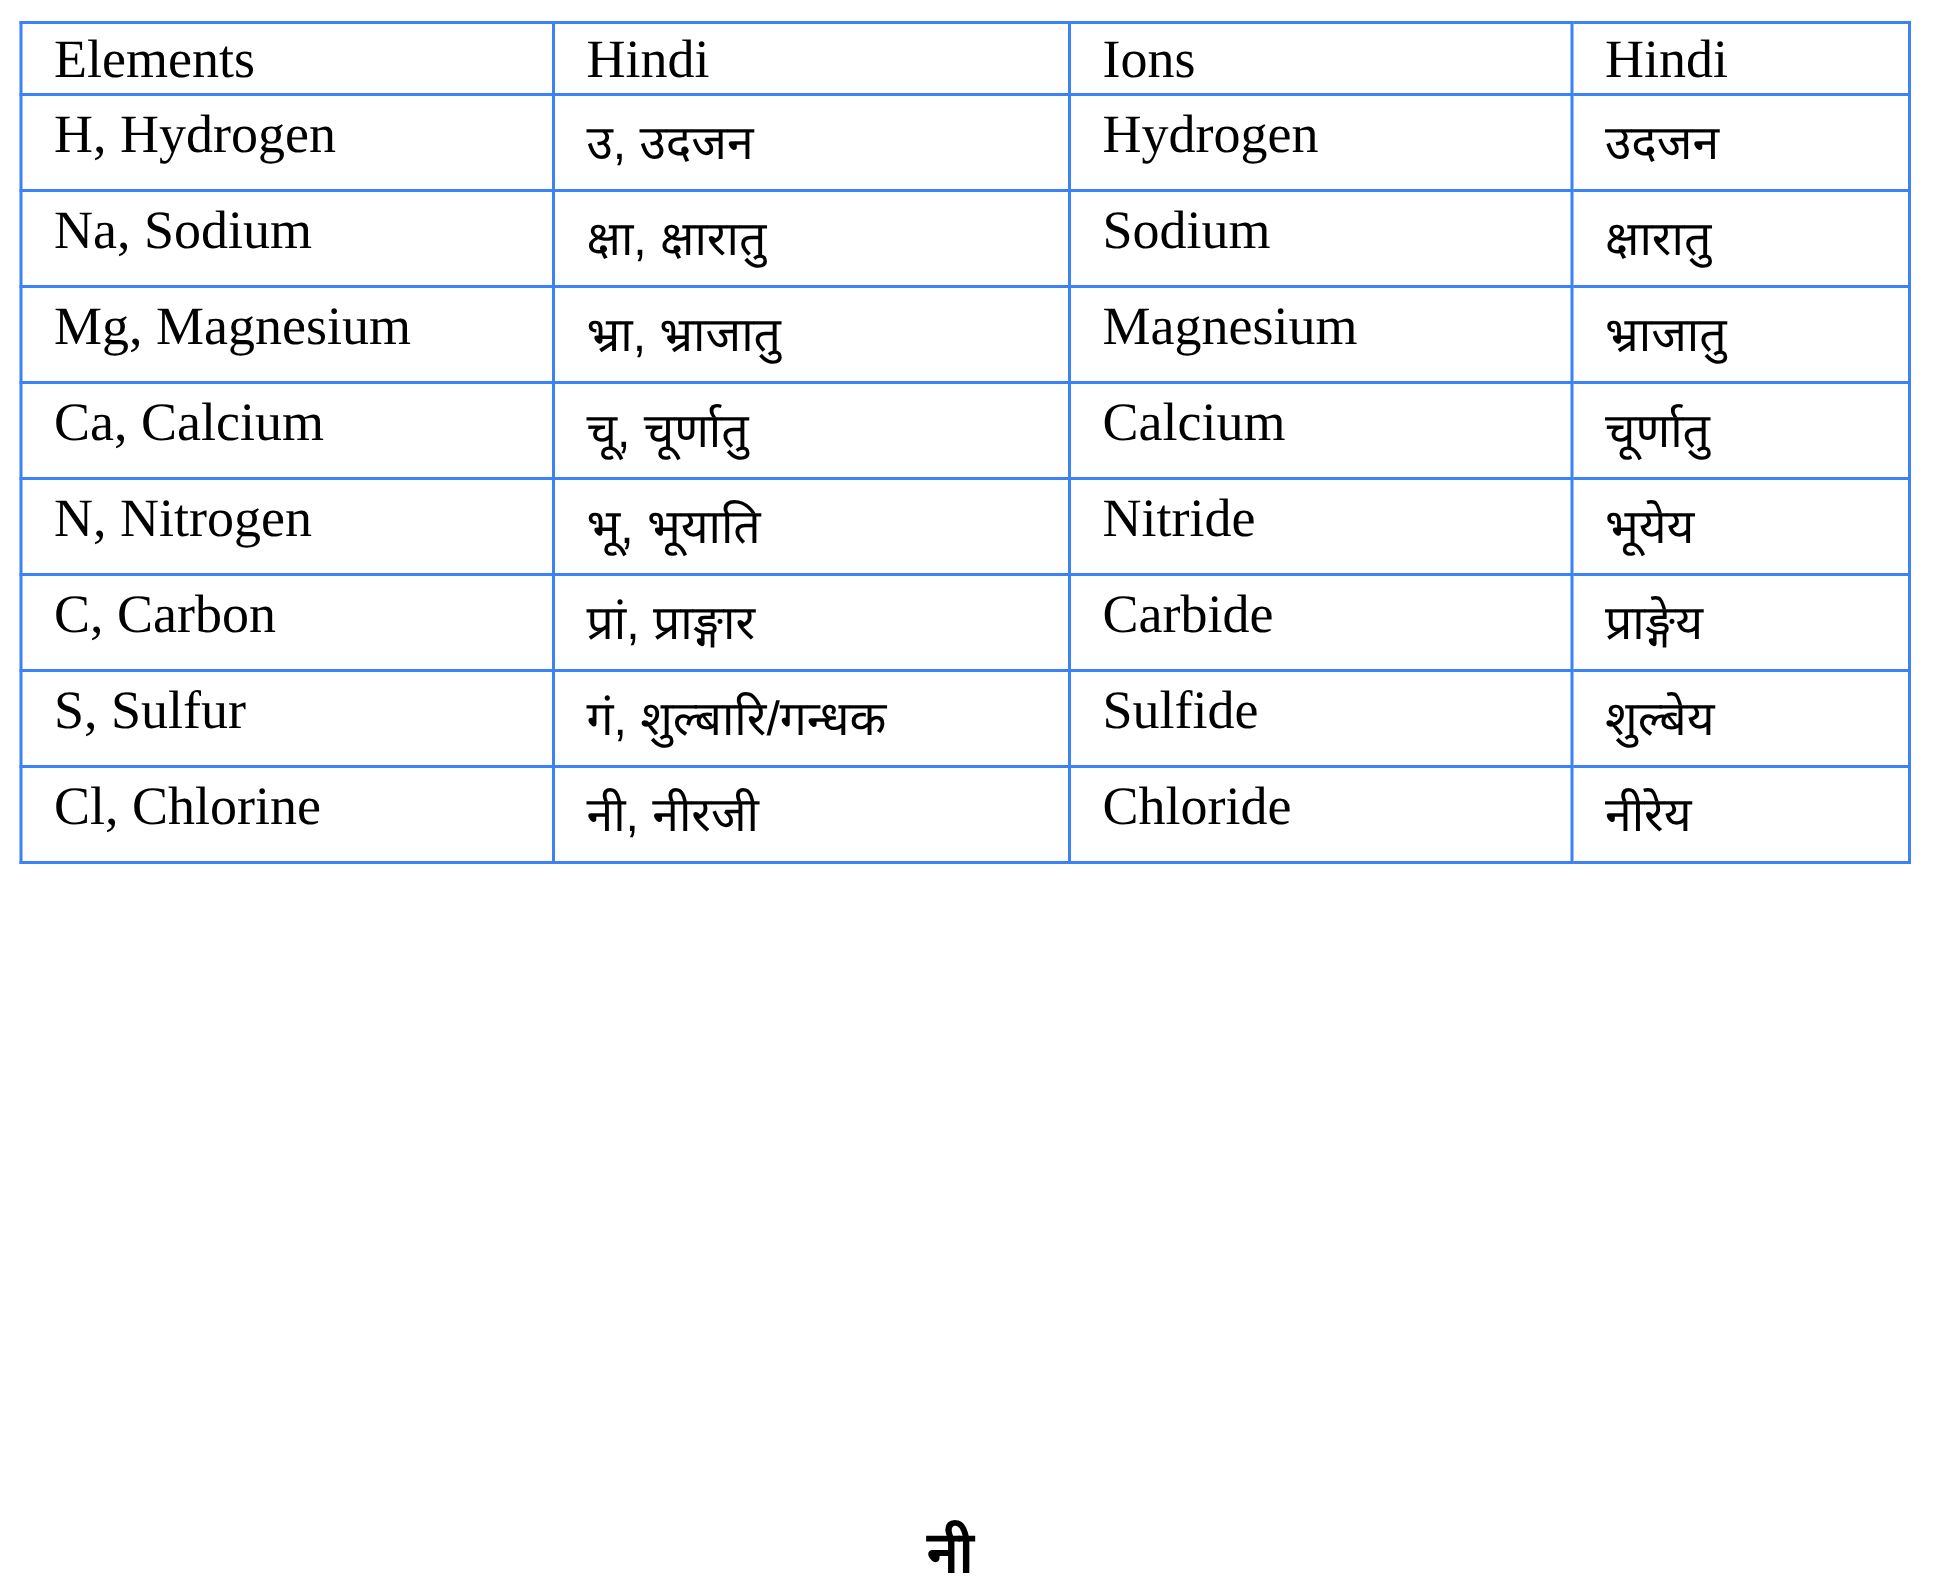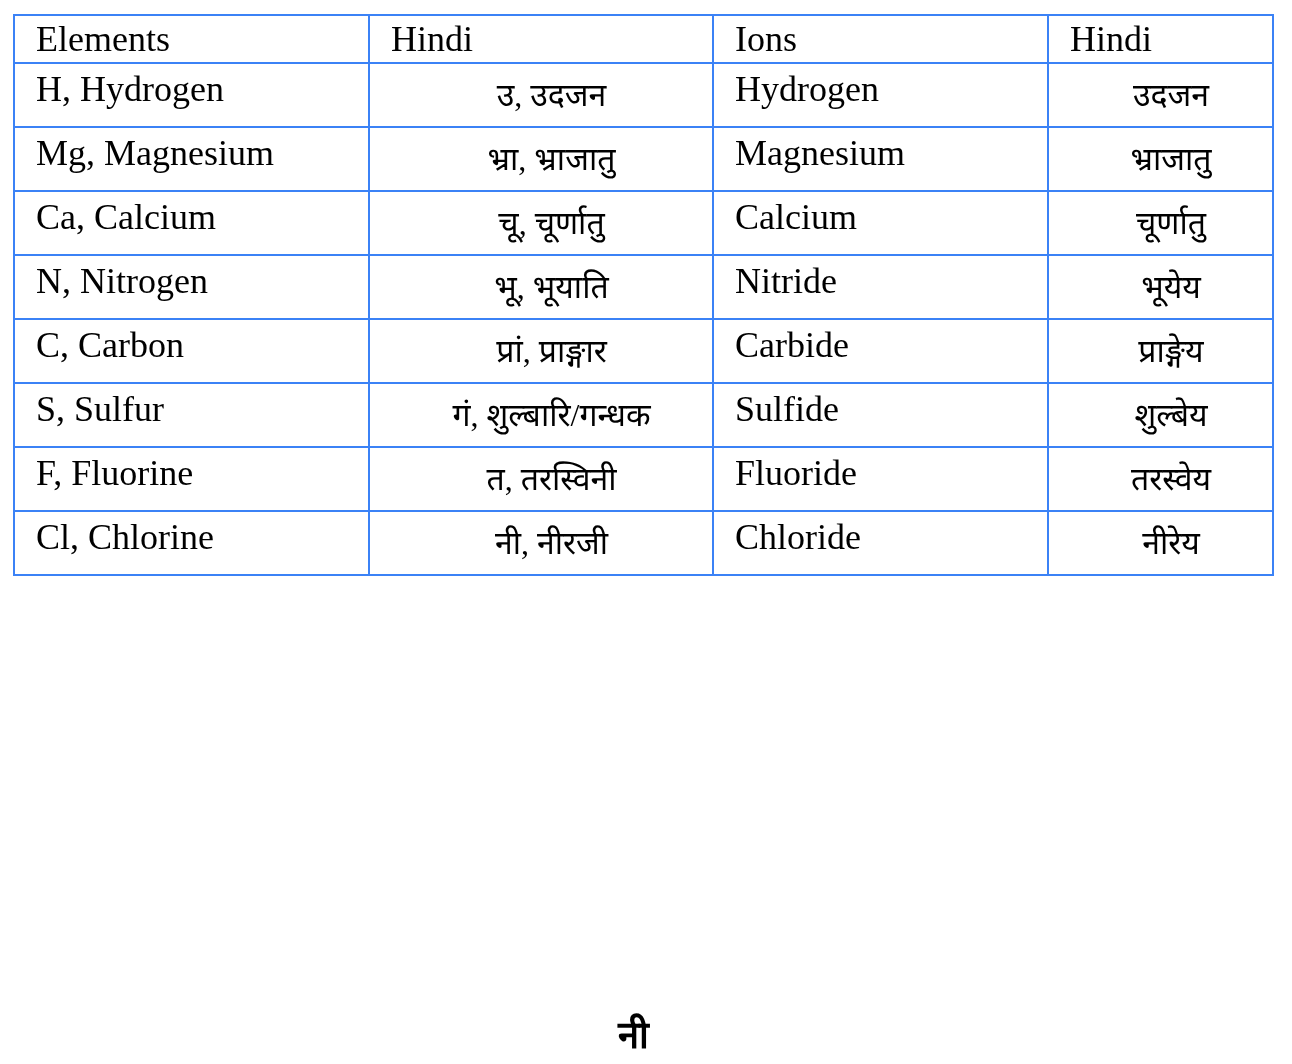--- a/index.html
+++ b/index.html
@@ -38,24 +38,23 @@
       font-size: 36px;
       line-height: 46px;
     }
     table.elements-table td {
       height: 60px;
       font-size: 36px;
       line-height: 50px;
       border-radius: 29px;
     }
     table.elements-table td.hi {
-      font-family: Liberation Serif, serif;
+      font-family: Liberation Sans, sans-serif;
       font-size: 32px;
       line-height: 62px;
-      text-align: center;
     }
     col.c1 { width: 355px; }
     col.c2 { width: 344px; }
     col.c3 { width: 335px; }
     col.c4 { width: 225px; }
     .fragment {
       position: absolute;
       left: 618px;
       top: 1005px;
       font-family: "DejaVu Sans", sans-serif;
@@ -83,20 +82,26 @@
     </tr>
   </thead>
   <tbody>
     <tr>
       <td>H, Hydrogen</td>
       <td class="hi">उ, उदजन</td>
       <td>Hydrogen</td>
       <td class="hi">उदजन</td>
     </tr>
     <tr>
+      <td>Na, Sodium</td>
+      <td class="hi">क्षा, क्षारातु</td>
+      <td>Sodium</td>
+      <td class="hi">क्षारातु</td>
+    </tr>
+    <tr>
       <td>Mg, Magnesium</td>
       <td class="hi">भ्रा, भ्राजातु</td>
       <td>Magnesium</td>
       <td class="hi">भ्राजातु</td>
     </tr>
     <tr>
       <td>Ca, Calcium</td>
       <td class="hi">चू, चूर्णातु</td>
       <td>Calcium</td>
       <td class="hi">चूर्णातु</td>
@@ -113,26 +118,20 @@
       <td>Carbide</td>
       <td class="hi">प्राङ्गेय</td>
     </tr>
     <tr>
       <td>S, Sulfur</td>
       <td class="hi">गं, शुल्बारि/गन्धक</td>
       <td>Sulfide</td>
       <td class="hi">शुल्बेय</td>
     </tr>
     <tr>
-      <td>F, Fluorine</td>
-      <td class="hi">त, तरस्विनी</td>
-      <td>Fluoride</td>
-      <td class="hi">तरस्वेय</td>
-    </tr>
-    <tr>
       <td>Cl, Chlorine</td>
       <td class="hi">नी, नीरजी</td>
       <td>Chloride</td>
       <td class="hi">नीरेय</td>
     </tr>
   </tbody>
 </table>
 
 <div class="fragment">नी</div>
 

